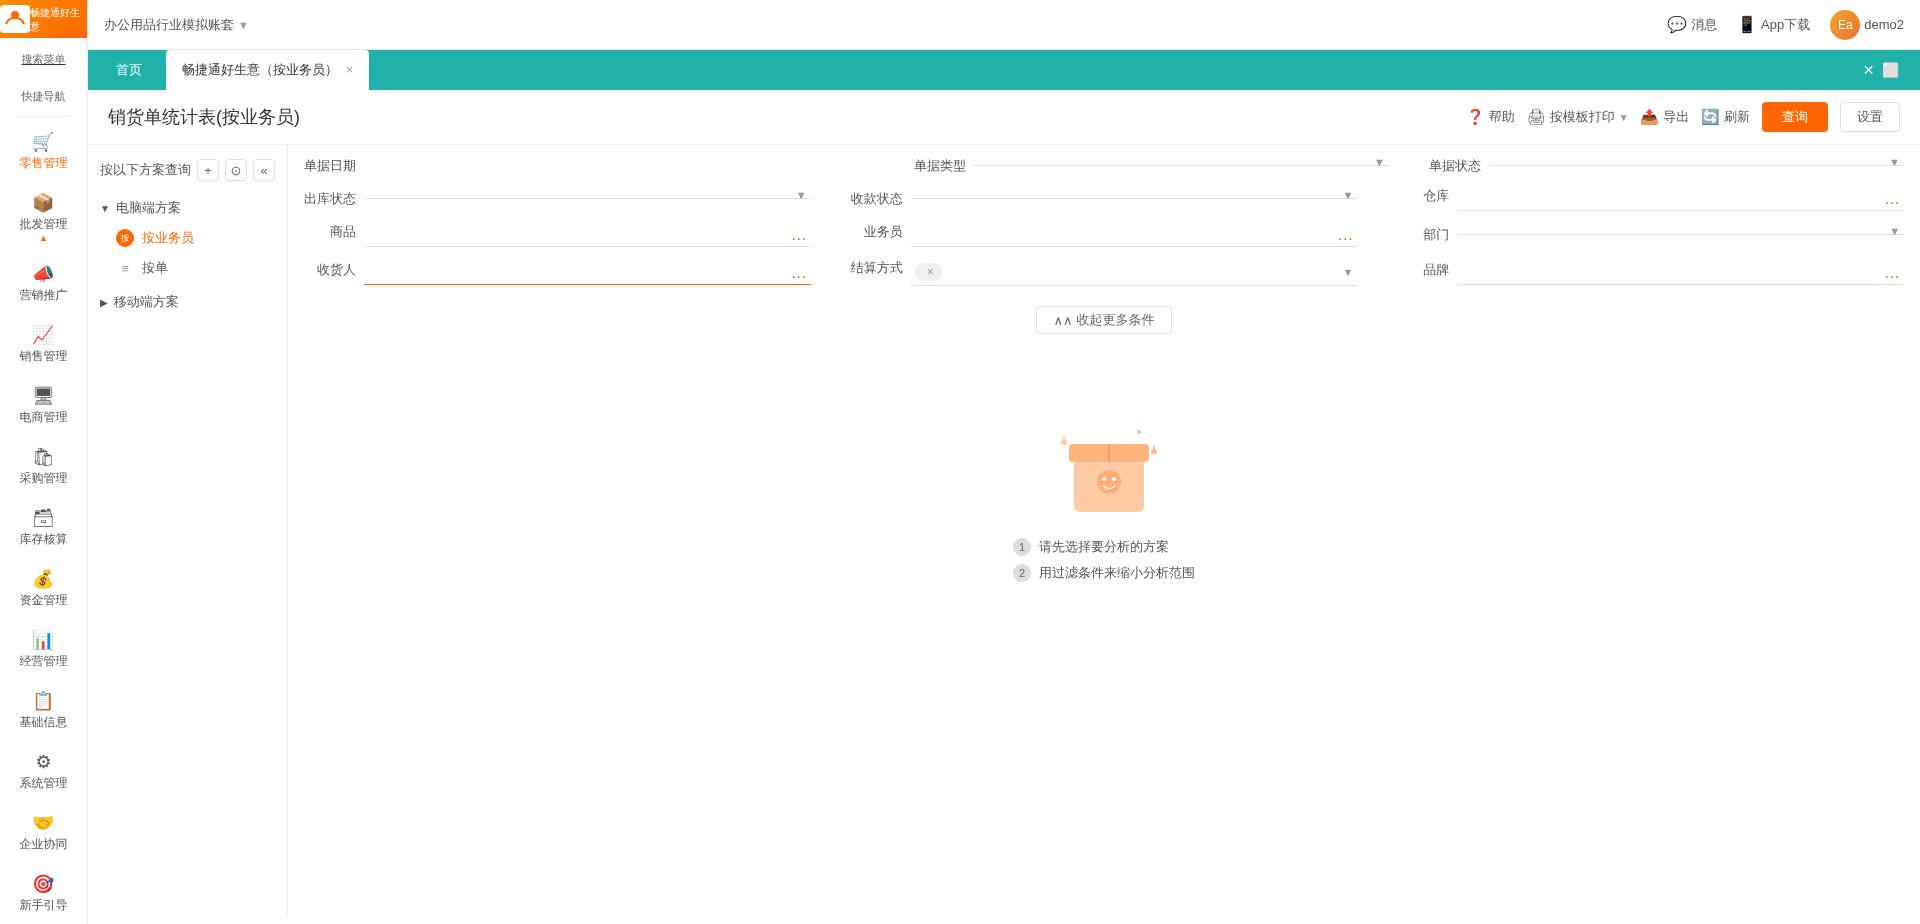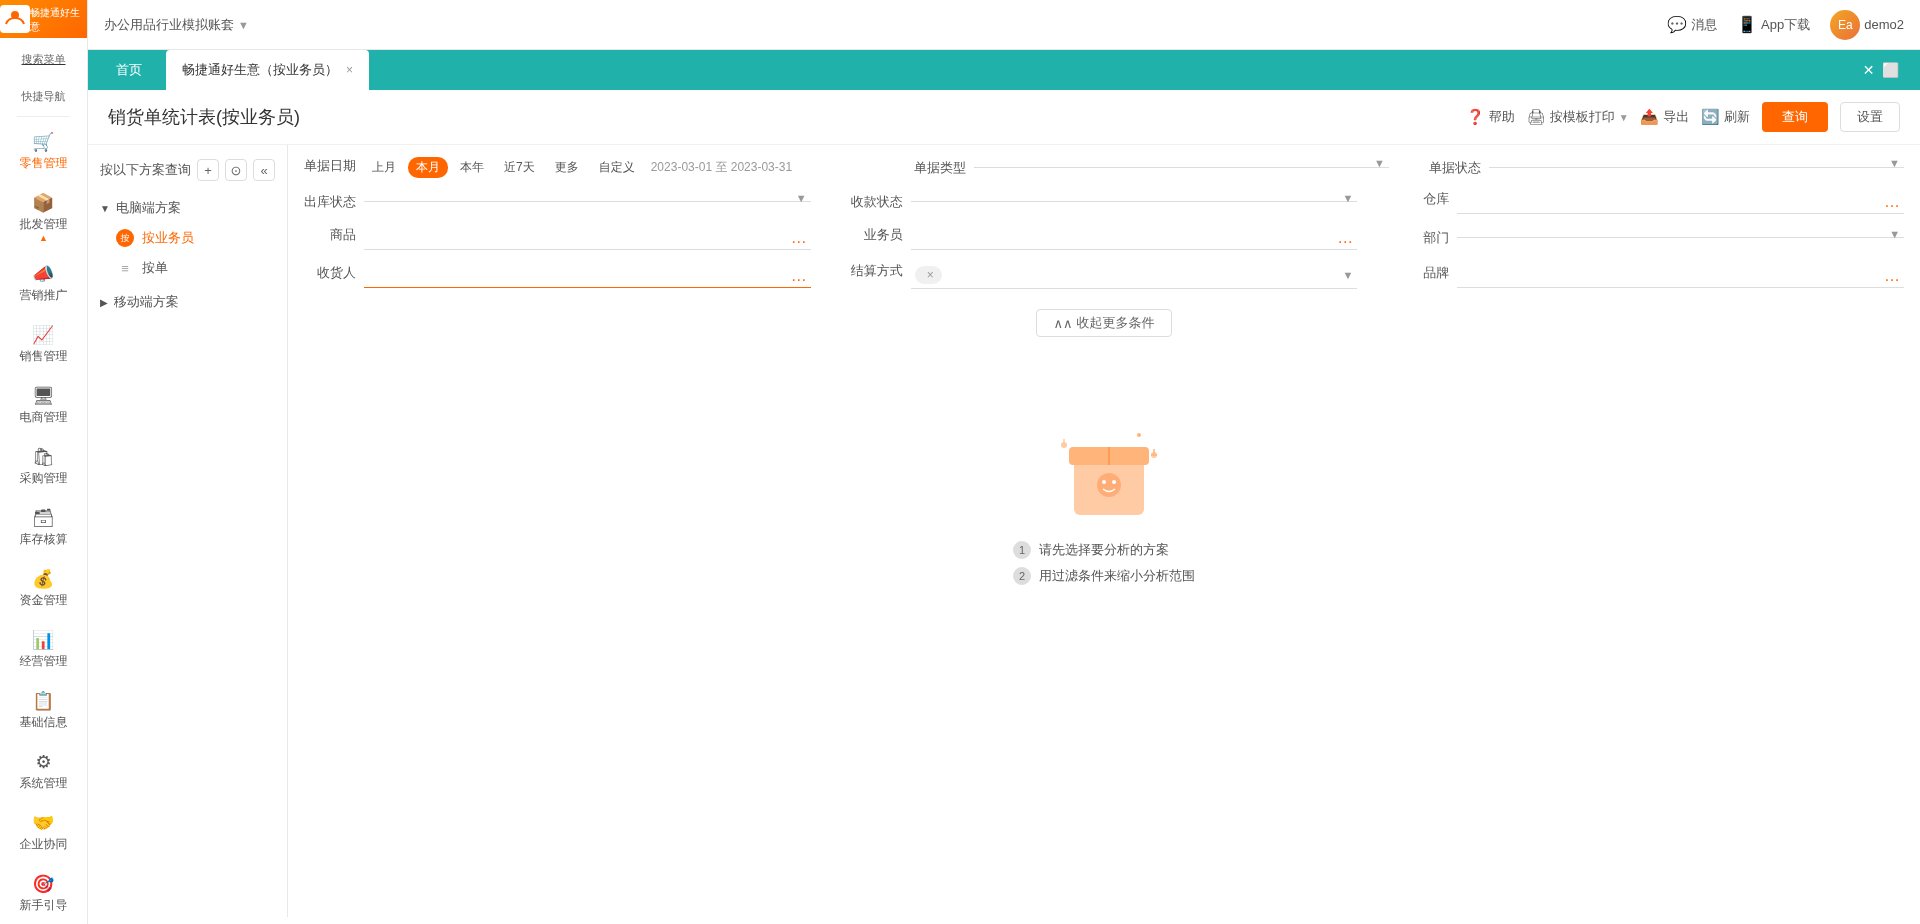--- a/index.html
+++ b/index.html
@@ -694,31 +694,20 @@
             </div>
           </div>
         </div>
 
         <div class="right-panel">
 
           <div class="filter-row">
 
             <div class="filter-field" style="flex:1.2">
               <span class="filter-label">单据日期</span>
-              <div class="date-field-wrapper">
-                <div class="date-tabs">
-                  <span class="date-tab">上月</span>
-                  <span class="date-tab active">本月</span>
-                  <span class="date-tab">本年</span>
-                  <span class="date-tab">近7天</span>
-                  <span class="date-tab">更多</span>
-                  <span class="date-tab">自定义</span>
-                </div>
-                <div class="date-range">2023-03-01 至 2023-03-31</div>
-              </div>
             </div>
             <div style="width:40px"></div>
 
             <div class="filter-field" style="flex:1">
               <span class="filter-label">单据类型</span>
               <div class="filter-control">
                 <div class="filter-select">
                   <span></span>
                   <span class="filter-select-arrow">▼</span>
                 </div>

